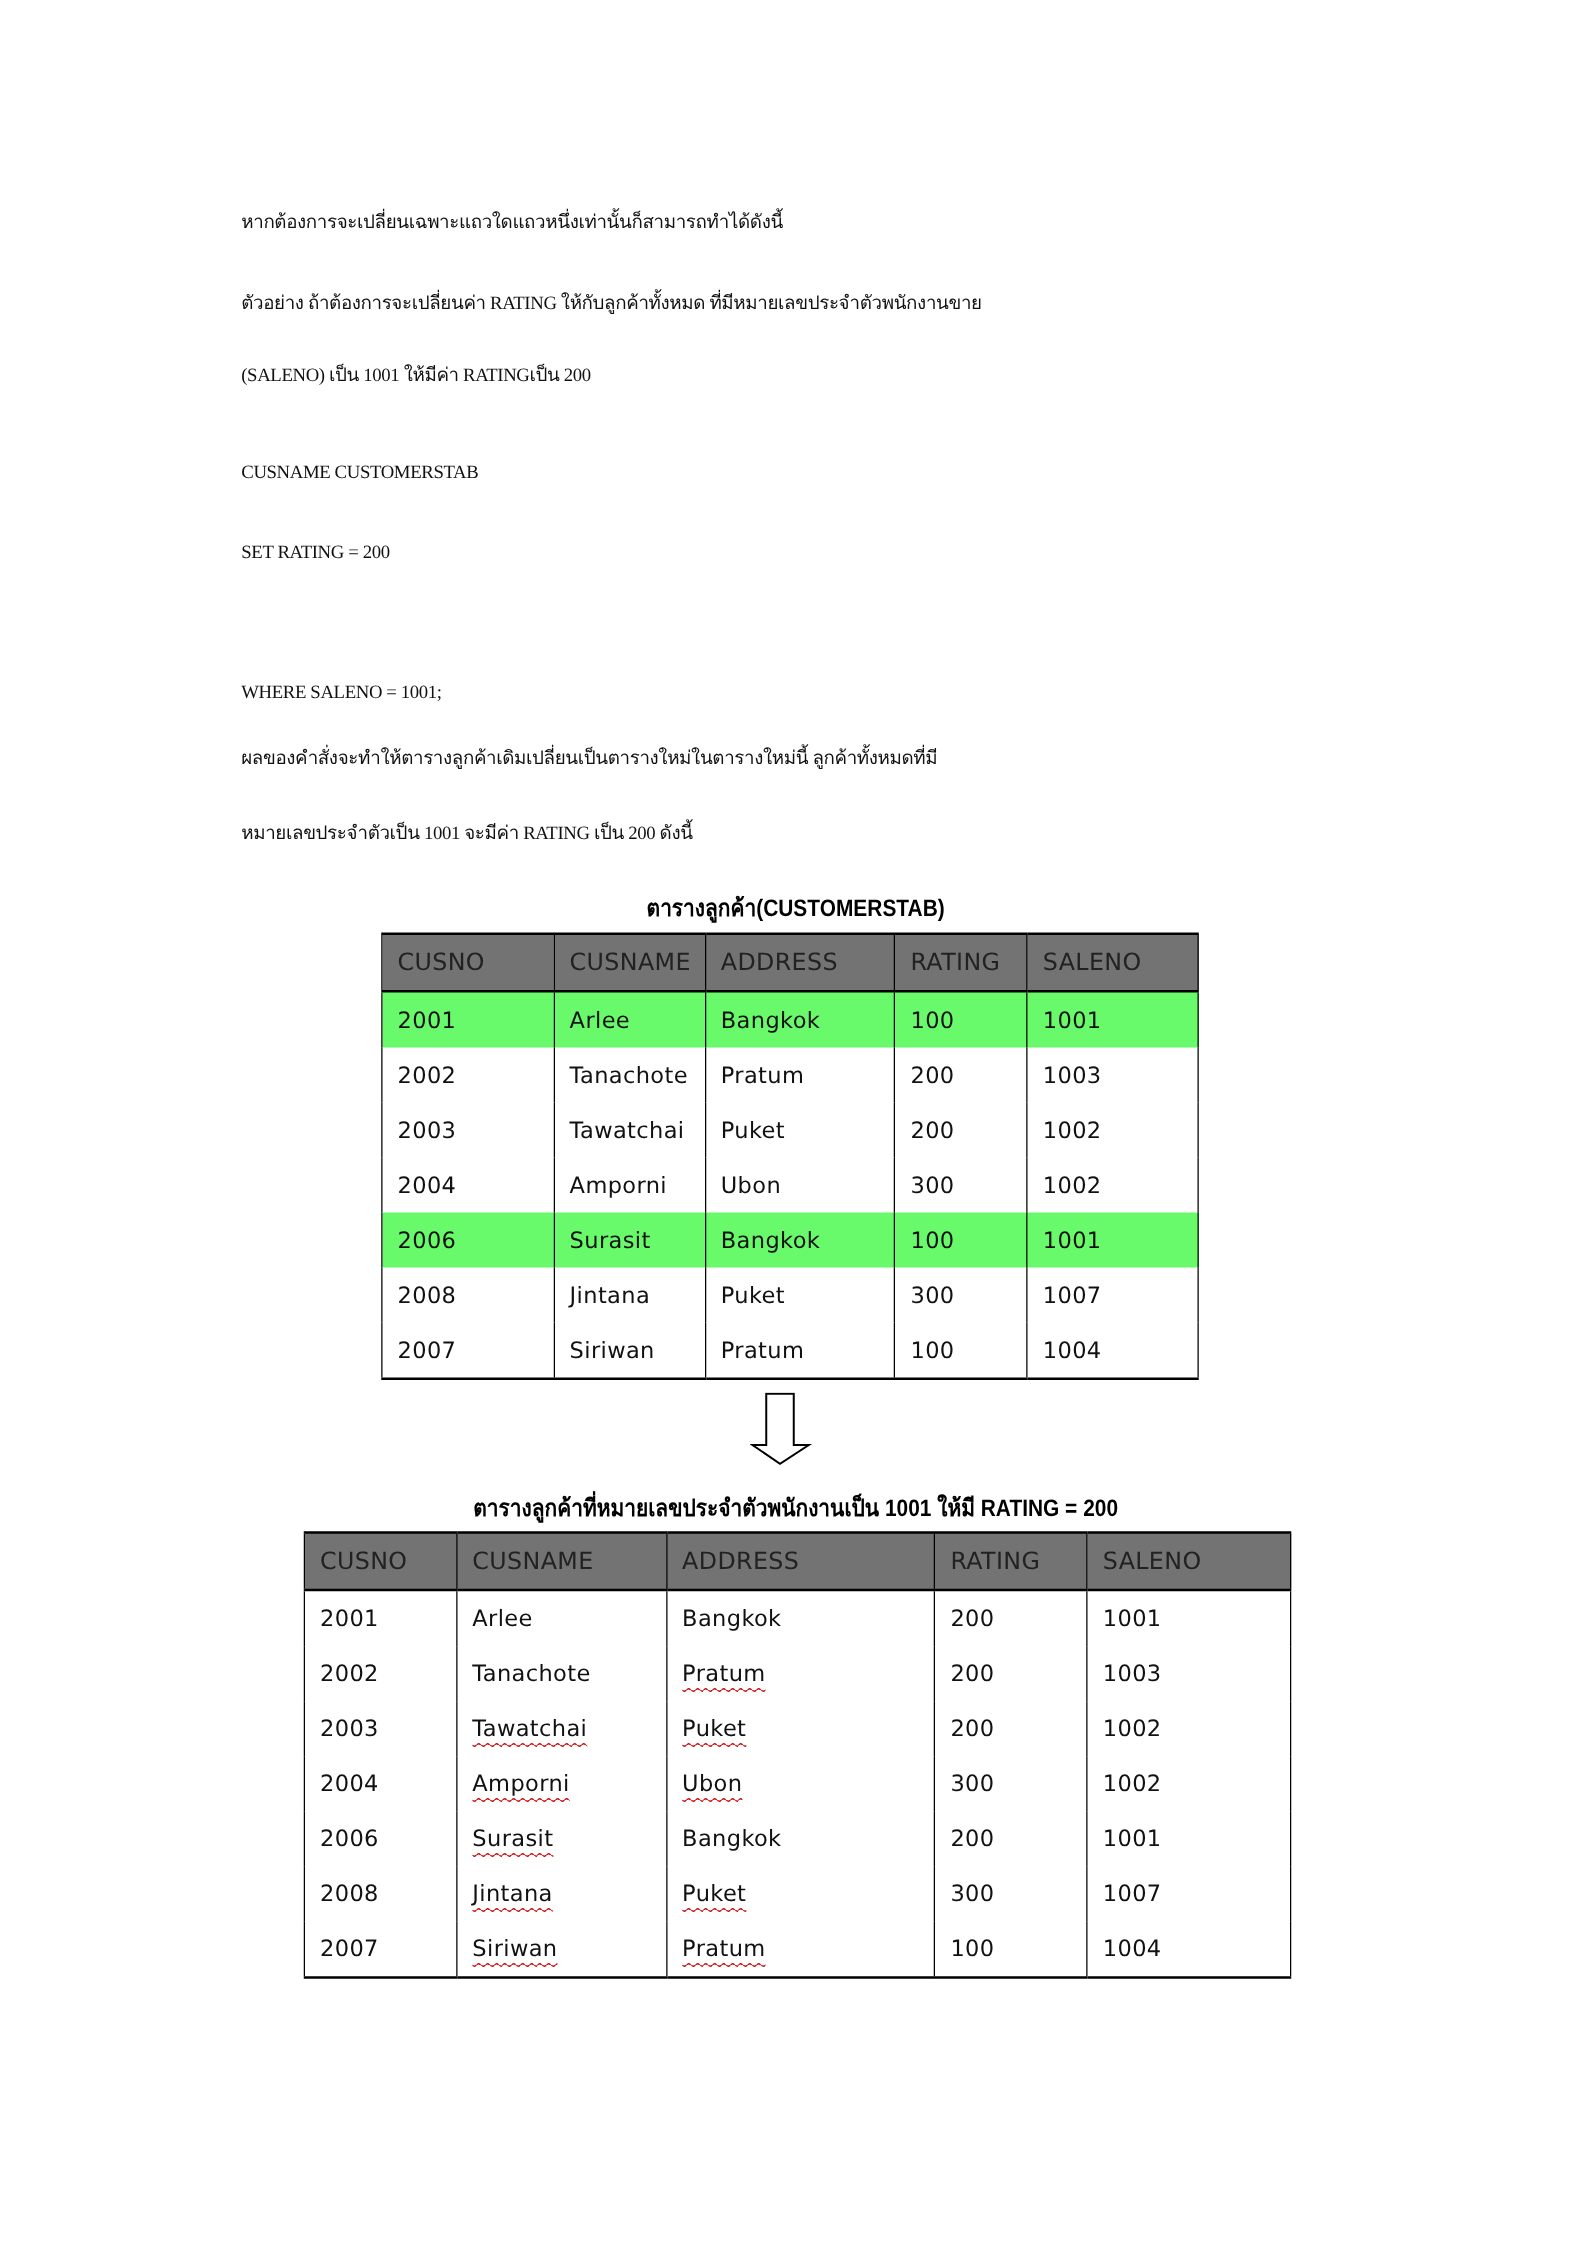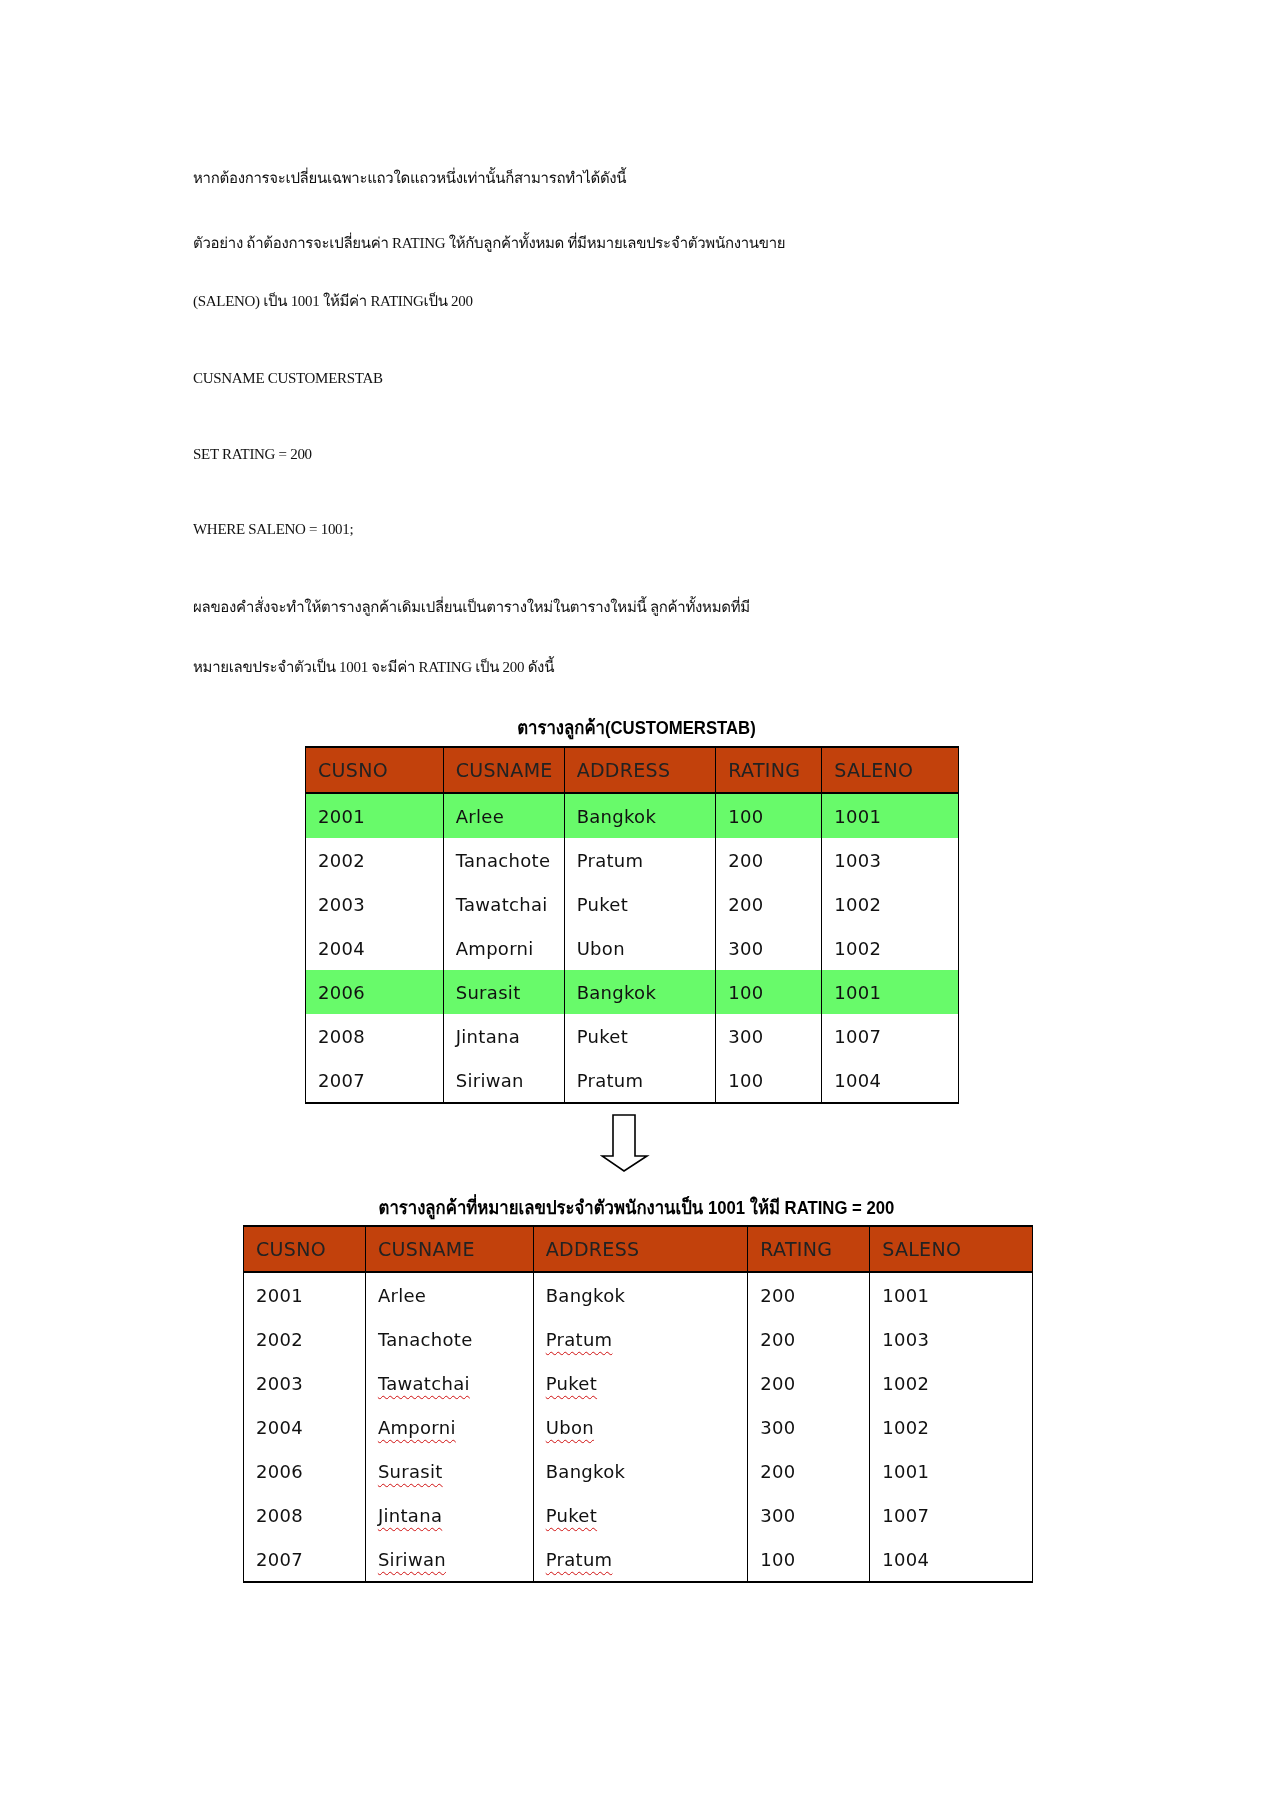--- a/index.html
+++ b/index.html
@@ -20,21 +20,21 @@
       position:absolute; border-collapse:collapse;
       font-family:"DejaVu Sans", "Liberation Sans", sans-serif;
       font-size:18px; color:#111;
     }
     table.grid th, table.grid td {
       text-align:left; font-weight:normal; padding:0 0 0 12px;
       border-left:1.5px solid #000; border-right:1.5px solid #000;
       white-space:nowrap; letter-spacing:0.3px;
     }
     table.grid thead th {
-      background:#c2410c; border-top:2px solid #000; border-bottom:2px solid #000;
+      background:#737373; border-top:2px solid #000; border-bottom:2px solid #000;
       font-size:19px; color:#222;
     }
     table.grid tbody tr:last-child td { border-bottom:2px solid #000; }
     table.grid tr.hl td { background:#68fa6a; }
     .sq { text-decoration:underline wavy #d01010; text-decoration-thickness:1px; text-underline-offset:5px; }
     #t1 { left:305px; top:746px; width:654px; }
     #t1 thead th { height:44px; }
     #t1 tbody td { height:44px; }
     #t2 { left:243px; top:1225px; width:790px; }
     #t2 thead th { height:44px; }
@@ -44,22 +44,22 @@
 </head>
 <body>
 
 <div>
 
   <div class="para" style="top:164px">หากต้องการจะเปลี่ยนเฉพาะแถวใดแถวหนึ่งเท่านั้นก็สามารถทำได้ดังนี้</div>
   <div class="para" style="top:229px">ตัวอย่าง ถ้าต้องการจะเปลี่ยนค่า RATING ให้กับลูกค้าทั้งหมด ที่มีหมายเลขประจำตัวพนักงานขาย</div>
   <div class="para" style="top:287px">(SALENO) เป็น 1001 ให้มีค่า RATINGเป็น 200</div>
 
   <div class="para" style="top:364px">CUSNAME CUSTOMERSTAB</div>
-  <div class="para" style="top:440px">SET RATING = 200</div>
-  <div class="para" style="top:515px">WHERE SALENO = 1001;</div>
+  <div class="para" style="top:428px">SET RATING = 200</div>
+  <div class="para" style="top:540px">WHERE SALENO = 1001;</div>
 
   <div class="para" style="top:593px">ผลของคำสั่งจะทำให้ตารางลูกค้าเดิมเปลี่ยนเป็นตารางใหม่ในตารางใหม่นี้ ลูกค้าทั้งหมดที่มี</div>
   <div class="para" style="top:653px">หมายเลขประจำตัวเป็น 1001 จะมีค่า RATING เป็น 200 ดังนี้</div>
 
   <div class="caption" style="top:716px">ตารางลูกค้า(CUSTOMERSTAB)</div>
 
   <table id="t1" class="grid">
     <colgroup>
         <col style="width:138px">
         <col style="width:121px">

